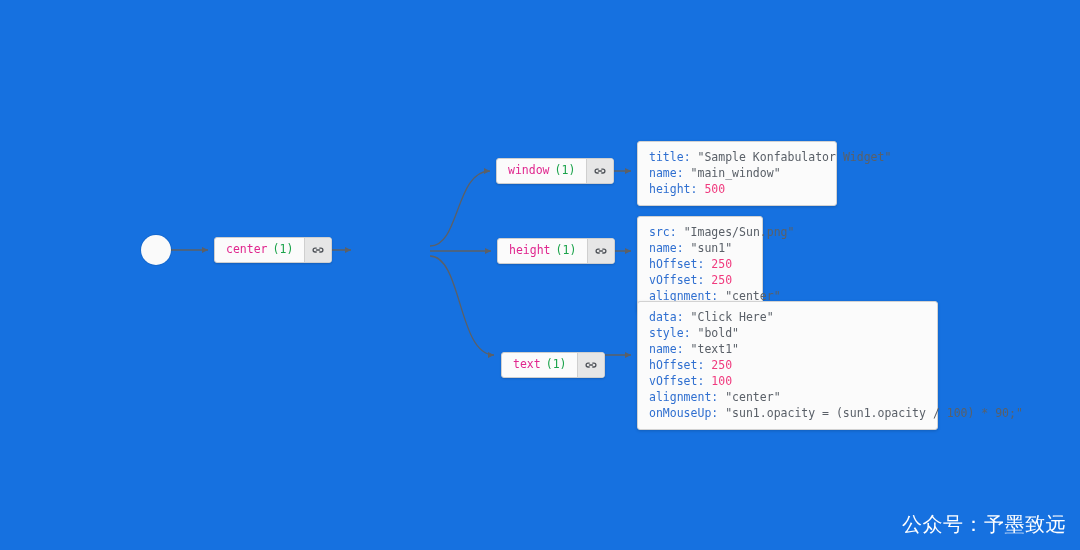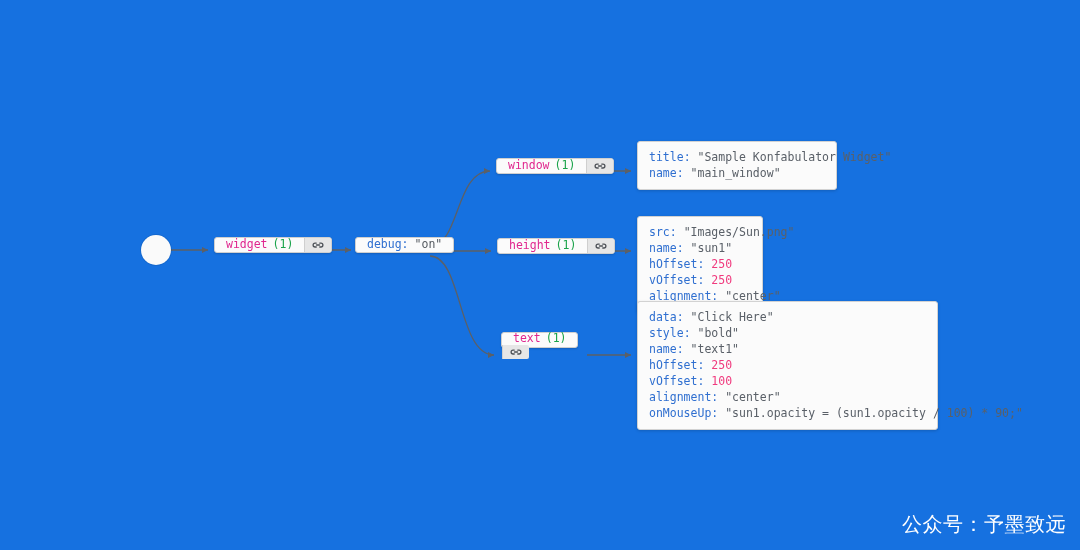--- a/index.html
+++ b/index.html
@@ -42,21 +42,21 @@
 
   
   .tree-node {
     position: absolute;
     display: flex;
     align-items: stretch;
     background: #fbfbfb;
     border: 1px solid #cfcfcf;
     border-radius: 3px;
     box-shadow: 0 1px 2px rgba(0,0,0,0.16);
-    height: 16px;
+    height: 26px;
     box-sizing: border-box;
   }
   .node-label {
     display: flex;
     align-items: center;
     padding: 0 11px;
     font-size: 11.5px;
     white-space: nowrap;
     line-height: 1;
   }
@@ -146,38 +146,32 @@
       <path d="M592,251 L631,251"></path>
 
       <path d="M587,355 L631,355"></path>
     </g>
   </svg>
 
   <div class="root-node" style="left:141px; top:235px;"></div>
 
   <div class="tree-node" style="left:214px; top:237px;">
     <div class="node-label">
-      <span class="node-key">widget</span>
-      <span class="node-count">(1)</span>
-    </div>
-    <div class="node-icon-cell">
-      <svg width="14" height="14" viewBox="0 0 24 24" fill="none" stroke="#4d5157" stroke-width="2.2" stroke-linecap="round">
-        <path d="M9.5 12h5"></path>
-        <path d="M9 8.6H7a3.4 3.4 0 0 0 0 6.8h2"></path>
-        <path d="M15 8.6h2a3.4 3.4 0 0 1 0 6.8h-2"></path>
-      </svg>
-    </div>
-  </div>
-
-  <div class="tree-node" style="left:355px; top:237px;">
-    <div class="node-label">
-      <span class="node-strkey">debug:</span>
-      <span class="node-strval">"on"</span>
-    </div>
-  </div>
+      <span class="node-key">center</span>
+      <span class="node-count">(1)</span>
+    </div>
+    <div class="node-icon-cell">
+      <svg width="14" height="14" viewBox="0 0 24 24" fill="none" stroke="#4d5157" stroke-width="2.2" stroke-linecap="round">
+        <path d="M9.5 12h5"></path>
+        <path d="M9 8.6H7a3.4 3.4 0 0 0 0 6.8h2"></path>
+        <path d="M15 8.6h2a3.4 3.4 0 0 1 0 6.8h-2"></path>
+      </svg>
+    </div>
+  </div>
+
 
   <div class="tree-node" style="left:496px; top:158px;">
     <div class="node-label">
       <span class="node-key">window</span>
       <span class="node-count">(1)</span>
     </div>
     <div class="node-icon-cell">
       <svg width="14" height="14" viewBox="0 0 24 24" fill="none" stroke="#4d5157" stroke-width="2.2" stroke-linecap="round">
         <path d="M9.5 12h5"></path>
         <path d="M9 8.6H7a3.4 3.4 0 0 0 0 6.8h2"></path>
@@ -193,37 +187,38 @@
     </div>
     <div class="node-icon-cell">
       <svg width="14" height="14" viewBox="0 0 24 24" fill="none" stroke="#4d5157" stroke-width="2.2" stroke-linecap="round">
         <path d="M9.5 12h5"></path>
         <path d="M9 8.6H7a3.4 3.4 0 0 0 0 6.8h2"></path>
         <path d="M15 8.6h2a3.4 3.4 0 0 1 0 6.8h-2"></path>
       </svg>
     </div>
   </div>
 
-  <div class="tree-node" style="left:501px; top:332px;flex-direction:column;">
+  <div class="tree-node" style="left:501px; top:352px;">
     <div class="node-label">
       <span class="node-key">text</span>
       <span class="node-count">(1)</span>
     </div>
     <div class="node-icon-cell">
       <svg width="14" height="14" viewBox="0 0 24 24" fill="none" stroke="#4d5157" stroke-width="2.2" stroke-linecap="round">
         <path d="M9.5 12h5"></path>
         <path d="M9 8.6H7a3.4 3.4 0 0 0 0 6.8h2"></path>
         <path d="M15 8.6h2a3.4 3.4 0 0 1 0 6.8h-2"></path>
       </svg>
     </div>
   </div>
 
   <div class="detail-panel" id="window-panel" style="left:637px; top:141px; width:200px;">
       <div class="detail-row"><span class="dkey">title</span><span class="dcolon">:&nbsp;</span><span class="dstr">"Sample Konfabulator Widget"</span></div>
       <div class="detail-row"><span class="dkey">name</span><span class="dcolon">:&nbsp;</span><span class="dstr">"main_window"</span></div>
+      <div class="detail-row"><span class="dkey">height</span><span class="dcolon">:&nbsp;</span><span class="dnum">500</span></div>
     </div>
 
   <div class="detail-panel" id="image-panel" style="left:637px; top:216px; width:126px;">
       <div class="detail-row"><span class="dkey">src</span><span class="dcolon">:&nbsp;</span><span class="dstr">"Images/Sun.png"</span></div>
       <div class="detail-row"><span class="dkey">name</span><span class="dcolon">:&nbsp;</span><span class="dstr">"sun1"</span></div>
       <div class="detail-row"><span class="dkey">hOffset</span><span class="dcolon">:&nbsp;</span><span class="dnum">250</span></div>
       <div class="detail-row"><span class="dkey">vOffset</span><span class="dcolon">:&nbsp;</span><span class="dnum">250</span></div>
       <div class="detail-row"><span class="dkey">alignment</span><span class="dcolon">:&nbsp;</span><span class="dstr">"center"</span></div>
     </div>
 

